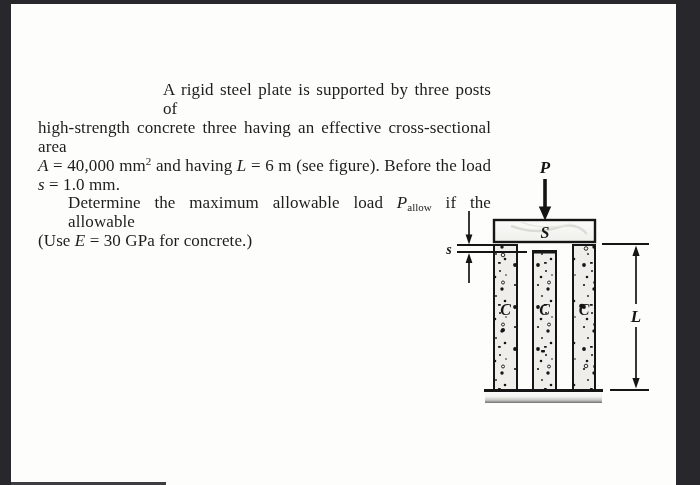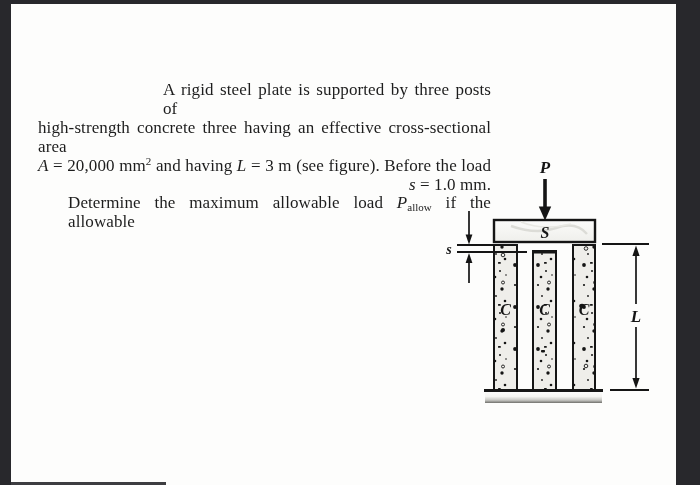--- a/index.html
+++ b/index.html
@@ -18,21 +18,21 @@
   .bottom-edge{
     position:absolute;left:0;bottom:0;width:155px;height:3px;
     background:var(--frame);opacity:.9;
   }
   .problem-text{
     position:absolute;left:27px;top:33px;width:453px;
     font-size:17px;line-height:18.9px;color:var(--ink);
     letter-spacing:.1px;
     margin-top:44px;
   }
-  .line{white-space:normal;text-align:right;}
+  .line{white-space:normal;}
   .just{text-align:justify;text-align-last:justify;}
   .ind1{padding-left:125px;}
   .ind2{padding-left:30px;}
   .v{font-style:italic;}
   sup.s2{font-size:11px;vertical-align:6px;line-height:0;}
   sub.sb{font-size:11px;vertical-align:-3px;line-height:0;letter-spacing:0;}
   .figure{
     position:absolute;left:430px;top:150px;width:230px;height:260px;
   }
   svg text{
@@ -41,23 +41,24 @@
   }
 </style>
 </head>
 <body>
 
 <div class="page">
 
   <div class="problem-text">
     <div class="line just ind1"><span>A rigid steel plate is supported by three posts of</span></div>
     <div class="line just"><span>high-strength concrete three having an effective cross-sectional area</span></div>
-    <div class="line just"><span class="v">A</span><span> = 20,000 mm</span><sup class="s2">2</sup><span> and having </span><span class="v">L</span><span> = 3 m (see figure). Before the load</span></div>
+    <div class="line just"><span class="v">A</span><span> = 40,000 mm</span><sup class="s2">2</sup><span> and having </span><span class="v">L</span><span> = 6 m (see figure). Before the load</span></div>
     <div class="line"><span class="v">s</span><span> = 1.0 mm.</span></div>
     <div class="line just ind2"><span>Determine the maximum allowable load </span><span class="v">P</span><sub class="sb">allow</sub><span> if the allowable</span></div>
+    <div class="line"><span>(Use </span><span class="v">E</span><span> = 30 GPa for concrete.)</span></div>
   </div>
 
   <div class="figure">
     <svg width="230" height="260" viewBox="0 0 230 260">
       <defs>
         <pattern id="speck" width="23" height="42" patternUnits="userSpaceOnUse">
           <g fill="#151515">
             <circle cx="5" cy="5" r="1.1"></circle>
             <circle cx="15" cy="9" r="1.7"></circle>
             <circle cx="9" cy="16" r="0.9"></circle>

